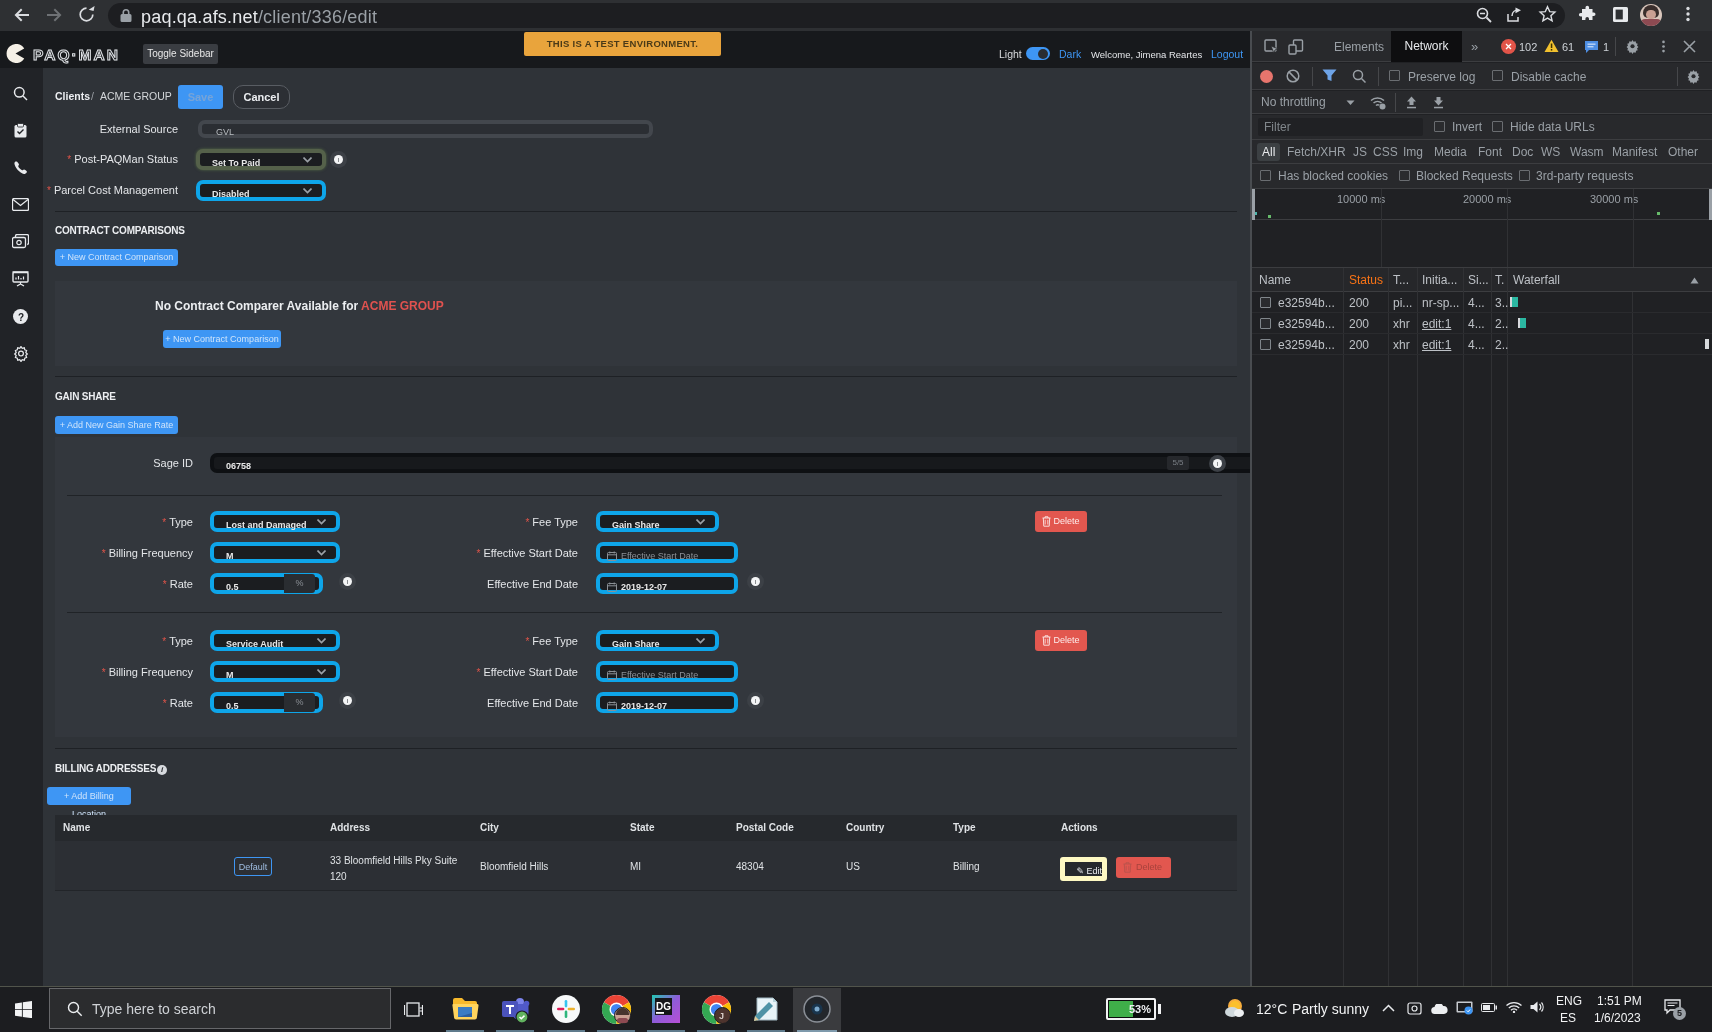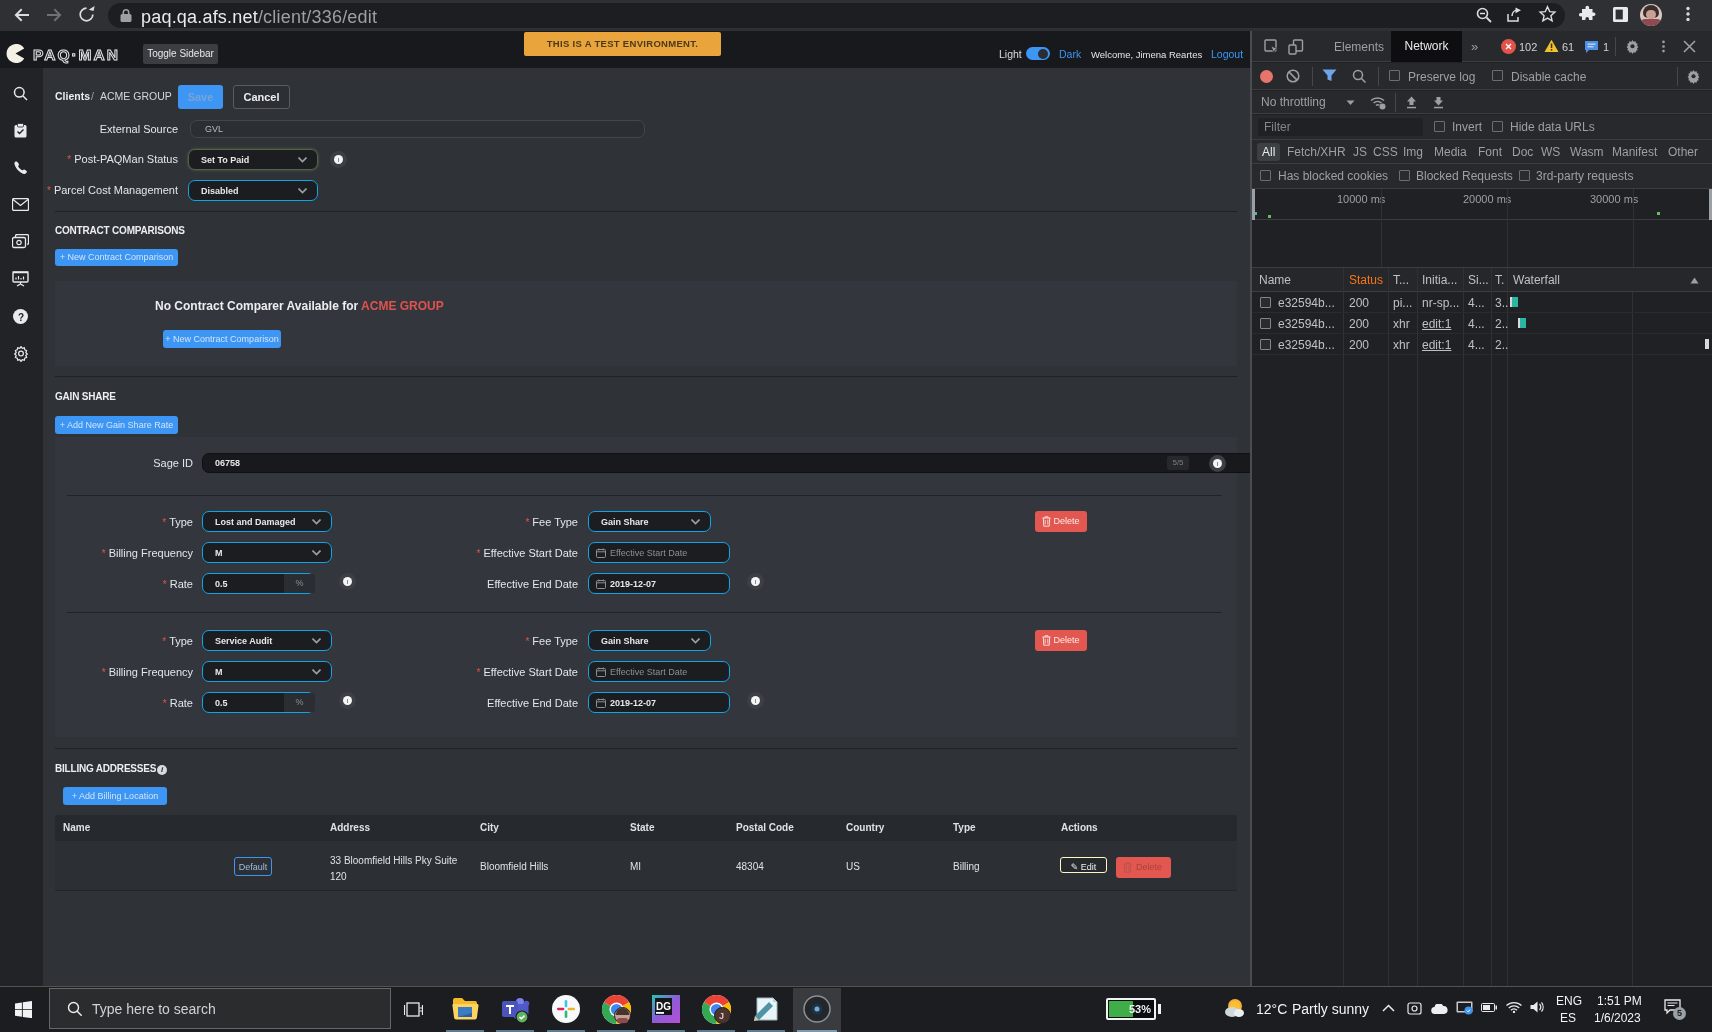--- a/index.html
+++ b/index.html
@@ -15,21 +15,21 @@
 
 #ahdr { position:absolute; left:0; top:31px; width:1712px; height:37px; background:#17191c; }
 #banner { position:absolute; left:524px; top:32px; width:197px; height:24px; background:#e9a43c; border-radius:2px; color:#4a3a18; font-size:9.5px; font-weight:bold; text-align:center; line-height:24px; letter-spacing:0.3px; }
 #tsbtn { position:absolute; left:143px; top:13px; width:75px; height:20px; background:#3a3d42; border-radius:2px; color:#e8e8e8; font-size:10px; text-align:center; line-height:20px; }
 
 #sbar { position:absolute; left:0; top:68px; width:43px; height:918px; background:#212327; }
 
 #content { position:absolute; left:43px; top:68px; width:1205px; height:918px; background:#2f3338; }
 .lbl { position:absolute; font-size:11px; color:#e4e6e9; text-align:right; }
 .lbl .req { color:#e25449; margin-right:3px; font-size:10px; }
-.inp { position:absolute; background:#1b1d20; border:1px solid #0ea5e9; border-radius:7px; color:#e8e8e8; font-size:9px; font-weight:bold; }
+.inp { position:absolute; background:#1b1d20; border:4px solid #0ea5e9; border-radius:7px; color:#e8e8e8; font-size:9px; font-weight:bold;margin-left:8px; }
 .dd-chev { position:absolute; right:10px; top:50%; margin-top:-3px; }
 .btn-blue { position:absolute; background:#3e96f4; border-radius:3px; color:#cfe4fb; font-size:9px; text-align:center; }
 .btn-red { position:absolute; background:#e2574f; border-radius:3px; color:#fdeceb; font-size:9px; text-align:center; }
 .sect { position:absolute; font-size:10px; font-weight:bold; color:#eceef1; letter-spacing:-0.2px;text-align:center; }
 .divider { position:absolute; height:1px; background:#1e2125; }
 .panel { position:absolute; background:#33373d; }
 .circ { position:absolute; width:17px; height:17px; border-radius:50%; background:#3c4046; }
 .circ i { position:absolute; left:4px; top:4px; width:9px; height:9px; border-radius:50%; background:#f4f5f6; }
 .circ b { position:absolute; left:7.8px; top:7px; width:1.5px; height:3.5px; background:#8a8d90; }
 
@@ -144,21 +144,21 @@
       <path d="M8 1l1.2 1.8 2.1-.5.5 2.1L13.6 5l-.8 2 1.5 1.5-1.5 1.5.8 2-1.8.6-.5 2.1-2.1-.5L8 16l-1.2-1.8-2.1.5-.5-2.1-1.8-.6.8-2L1.7 8.5 3.2 7l-.8-2 1.8-.6.5-2.1 2.1.5z" fill="none" stroke="#e8eaed" stroke-width="1.2" transform="translate(0,-0.5)"></path>
       <circle cx="8" cy="7.6" r="2.4" fill="none" stroke="#e8eaed" stroke-width="1.2"></circle>
     </svg>
 </div>
 
 <div id="content">
  <div class="abs" style="left:12px;top:22px;font-size:10.5px;font-weight:bold;color:#eceef1">Clients</div>
  <div class="abs" style="left:48px;top:22px;font-size:10.5px;color:#9ba0a6">/</div>
  <div class="abs" style="left:57px;top:22px;font-size:10.5px;color:#d4d7da">ACME GROUP</div>
  <div class="abs" style="left:135px;top:17px;width:45px;height:24px;background:#3e96f4;border-radius:3px;color:#77a4d8;font-size:11px;font-weight:bold;text-align:center;line-height:24px">Save</div>
- <div class="abs" style="left:190px;top:17px;width:57px;height:24px;background:#2c2f34;border:1px solid #595d63;border-radius:3px;color:#eceef1;font-size:11px;font-weight:bold;text-align:center;line-height:23px">Cancel</div>
+ <div class="abs" style="left:190px;top:17px;width:57px;height:24px;background:#2c2f34;border:1px solid #595d63;border-radius:10px;color:#eceef1;font-size:11px;font-weight:bold;text-align:center;line-height:23px">Cancel</div>
 
  <div class="lbl" style="left:0;top:55px;width:135px">External Source</div>
  <div class="inp" style="left:147px;top:52px;width:455px;height:18px;background:#2b2e33;border-color:#43474d;font-weight:normal;color:#b8bcc0;line-height:17px;padding-left:14px">GVL</div>
 
  <div class="lbl" style="left:0;top:85px;width:135px"><span class="req">*</span>Post-PAQMan Status</div>
  <div class="inp" style="left:145px;top:81px;width:130px;height:21px;border-color:#55614a;box-shadow:0 0 3px rgba(120,160,80,0.5);line-height:20px;padding-left:12px">Set To Paid
    <svg class="dd-chev" width="9" height="6" viewBox="0 0 9 6">
         <path d="M0.5 0.5L4.5 4.5L8.5 0.5" fill="none" stroke="#9aa0a6" stroke-width="1.6"></path>
       </svg>
  </div>
@@ -277,40 +277,40 @@
           <path d="M2.8 0.5v2M7.2 0.5v2" stroke="#8b9096" stroke-width="1"></path>
         </svg>2019-12-07</div>
    <div class="circ" style="left:692px;top:255px">
         <i></i>
         <b></b>
       </div>
  </div>
  <div class="divider" style="left:12px;top:680px;width:1182px"></div>
  <div class="sect" style="left:12px;top:695px">BILLING ADDRESSES</div>
  <div class="abs" style="left:114px;top:697px;width:10px;height:10px;border-radius:50%;background:#d7dade;color:#2c2f34;font-size:8px;font-weight:bold;text-align:center;line-height:10px;font-style:italic">i</div>
- <div class="btn-blue" style="left:20px;top:719px;width:104px;height:18px;line-height:18px">+ Add Billing Location</div>
+ <div class="btn-blue" style="left:4px;top:719px;width:84px;height:18px;line-height:18px">+ Add Billing Location</div>
 
  <div class="abs" style="left:12px;top:747px;width:1182px;height:26px;background:#26292d"></div>
  <div class="abs" style="left:20px;top:754px;font-size:10px;font-weight:bold;color:#dfe2e5">Name</div>
  <div class="abs" style="left:287px;top:754px;font-size:10px;font-weight:bold;color:#dfe2e5">Address</div>
  <div class="abs" style="left:437px;top:754px;font-size:10px;font-weight:bold;color:#dfe2e5">City</div>
  <div class="abs" style="left:587px;top:754px;font-size:10px;font-weight:bold;color:#dfe2e5">State</div>
  <div class="abs" style="left:693px;top:754px;font-size:10px;font-weight:bold;color:#dfe2e5">Postal Code</div>
  <div class="abs" style="left:803px;top:754px;font-size:10px;font-weight:bold;color:#dfe2e5">Country</div>
  <div class="abs" style="left:910px;top:754px;font-size:10px;font-weight:bold;color:#dfe2e5">Type</div>
  <div class="abs" style="left:1018px;top:754px;font-size:10px;font-weight:bold;color:#dfe2e5">Actions</div>
  <div class="abs" style="left:12px;top:773px;width:1182px;height:50px;background:#2c2f34;border-bottom:1px solid #222529"></div>
  <div class="abs" style="left:191px;top:789px;width:38px;height:19px;background:#2c2f34;border:1px solid #3e96f4;border-radius:3px;color:#9fbce0;font-size:9px;text-align:center;line-height:18px">Default</div>
  <div class="abs" style="left:287px;top:785px;font-size:10px;color:#dfe2e5;line-height:16px">33 Bloomfield Hills Pky Suite<br>120</div>
  <div class="abs" style="left:437px;top:793px;font-size:10px;color:#dfe2e5">Bloomfield Hills</div>
  <div class="abs" style="left:587px;top:793px;font-size:10px;color:#dfe2e5">MI</div>
  <div class="abs" style="left:693px;top:793px;font-size:10px;color:#dfe2e5">48304</div>
  <div class="abs" style="left:803px;top:793px;font-size:10px;color:#dfe2e5">US</div>
  <div class="abs" style="left:910px;top:793px;font-size:10px;color:#dfe2e5">Billing</div>
- <div class="abs" style="left:1017px;top:789px;width:47px;height:16px;background:#26292d;border:1px solid #fef9c3;border-radius:3px;color:#eceef1;font-size:9px;text-align:center;line-height:19px">✎ Edit</div>
+ <div class="abs" style="left:1017px;top:789px;width:47px;height:24px;background:#26292d;border:5px solid #fef9c3;border-radius:3px;color:#eceef1;font-size:9px;text-align:right;line-height:19px">✎ Edit</div>
  <div class="btn-red" style="left:1073px;top:789px;width:55px;height:21px;line-height:21px;padding-left:11px;color:#a8423c"><svg style="position:absolute;left:7px;top:5px" width="9" height="11" viewBox="0 0 9 11">
         <path d="M0.5 2h8M3 2V0.8h3V2M1.3 2l.5 8.2h5.4l.5-8.2" fill="none" stroke="#b8524c" stroke-width="0.9"></path>
         <path d="M3.2 3.8v4.7M5.8 3.8v4.7" stroke="#b8524c" stroke-width="0.8"></path>
       </svg>Delete</div>
 </div>
 
 <div id="dt">
 
  <div class="abs" style="left:0;top:0;width:460px;height:31px;background:#28292c;border-bottom:1px solid #3c3d40">
   <svg class="abs" style="left:12px;top:8px" width="16" height="16" viewBox="0 0 16 16">

